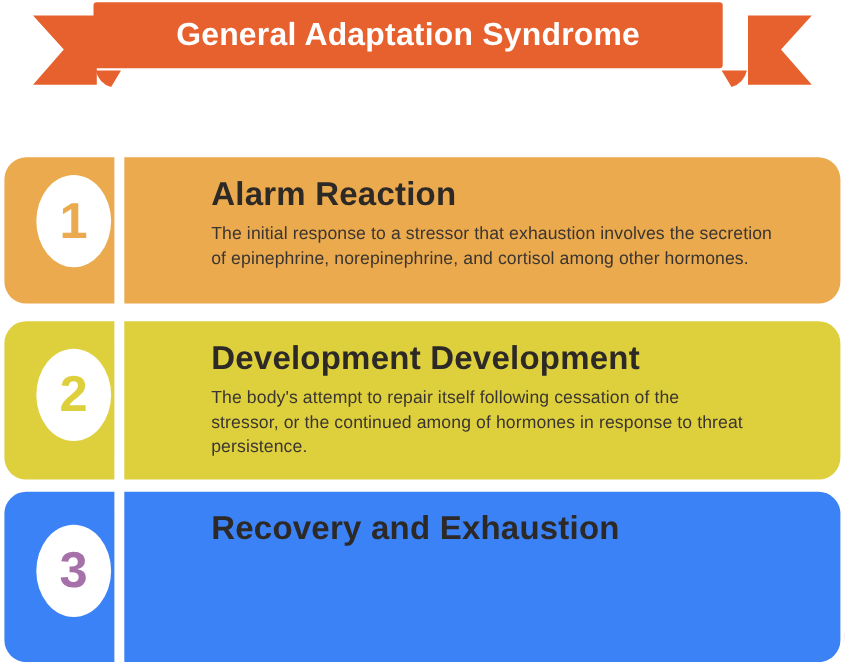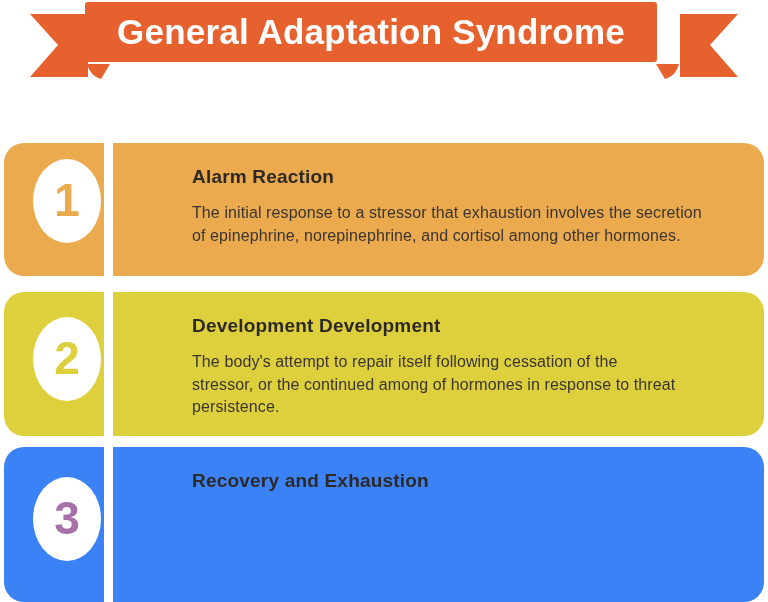--- a/index.html
+++ b/index.html
@@ -6,21 +6,21 @@
   .stage{
     position:relative;width:768px;height:602px;overflow:hidden;
     background:#ffffff;font-family:"Liberation Sans",sans-serif;
   }
   
   .banner{position:absolute;left:0;top:0;width:768px;height:92px;}
   .banner svg{position:absolute;left:0;top:0;}
   .banner-title{
     position:absolute;left:85px;top:2px;width:572px;height:60px;
     display:flex;align-items:center;justify-content:center;
-    color:#ffffff;font-size:35px;font-weight:bold;letter-spacing:.2px;
+    color:#ffffff;font-size:29px;font-weight:bold;letter-spacing:.2px;
     white-space:nowrap;
   }
   
   .panel{position:absolute;left:0;width:768px;z-index:2;}
   .panel-1{top:143px;height:133px;}
   .panel-2{top:292px;height:144px;}
   .panel-3{top:447px;height:155px;}
   .numcol{
     position:absolute;left:4px;top:0;bottom:0;width:100px;
     border-radius:20px 0 0 20px;
@@ -45,21 +45,21 @@
   }
   .s1 .circle{top:16px;}
   .s2 .circle{top:25px;}
   .s3 .circle{top:30px;}
   .num{font-size:46px;font-weight:bold;line-height:1;transform:translateY(-1px);}
   .s1 .num{color:#eaaa4d;}
   .s2 .num{color:#ded03c;}
   .s3 .num{color:#a671a9;}
   
   .title{
-    margin:0;font-size:19px;line-height:28px;font-weight:bold;
+    margin:0;font-size:30px;line-height:28px;font-weight:bold;
     color:#2d2926;letter-spacing:.2px;
   }
   .body{
     margin:11px 0 0;font-size:16px;line-height:22.5px;color:#3b3531;
     white-space:pre-line;letter-spacing:.1px;
   }
 </style>
 </head>
 <body>
 

